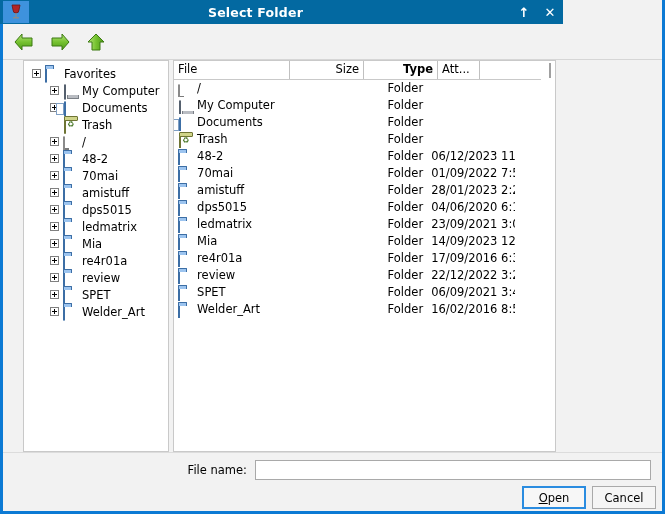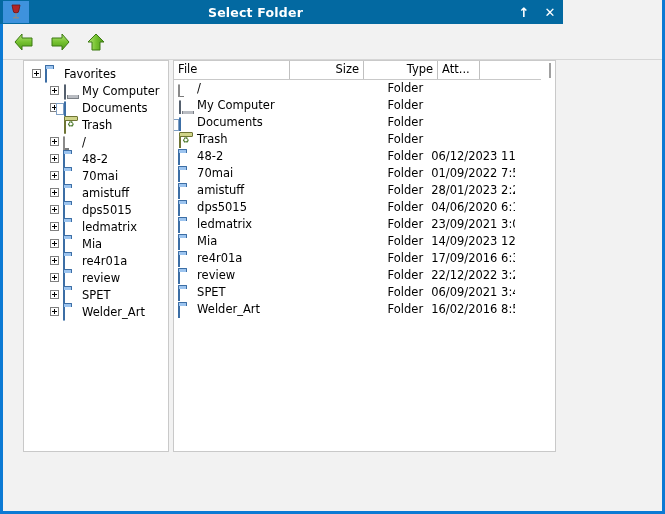--- a/index.html
+++ b/index.html
@@ -196,21 +196,21 @@
     align-items: flex-end;
   }
   .colh {
     height: 19px; line-height: 19px;
     border-right: 1px solid #c0c0c0;
     padding: 0 4px; white-space: nowrap; overflow: hidden;
     cursor: default;
   }
   .colh.c-file { width: 116px; text-align: left; }
   .colh.c-size { width: 74px; text-align: right; }
-  .colh.c-type { width: 74px; text-align: right; }
+  .colh.c-type { width: 74px; text-align: right; font-weight: bold; }
   .colh.c-mod  { width: 86px; text-align: right; }
   .colh.c-att  { width: 42px; text-align: left; }
   .colh.c-pad  { flex: 1 1 auto; border-right: none; }
 
   .list-row {
     display: flex; height: 17px; align-items: center;
     font-size: 11.5px; color: #000; cursor: default;
   }
   .cell { height: 17px; line-height: 17px; white-space: nowrap; overflow: hidden; }
   .cell.c-file { width: 116px; display: flex; align-items: center; padding-left: 4px; }
@@ -557,14 +557,27 @@
             </div>
             <div class="cell c-size"></div>
             <div class="cell c-type">Folder</div>
             <div class="cell c-mod">16/02/2016 8:5..</div>
             <div class="cell c-att"></div>
           </div>
         </div>
     </div>
   </div>
 
+  <div id="bottombar">
+    <div id="filename-row">
+      <div id="filename-label">File name:</div>
+      <input id="filename-input" type="text" placeholder="" style="">
+    </div>
+    <div id="buttons-row">
+      <div class="dlgbtn default">
+        <span class="mnem">O</span>
+          <span>pen</span>
+      </div>
+      <div class="dlgbtn">Cancel</div>
+    </div>
+  </div>
 
 </div>
 
 </body></html>

